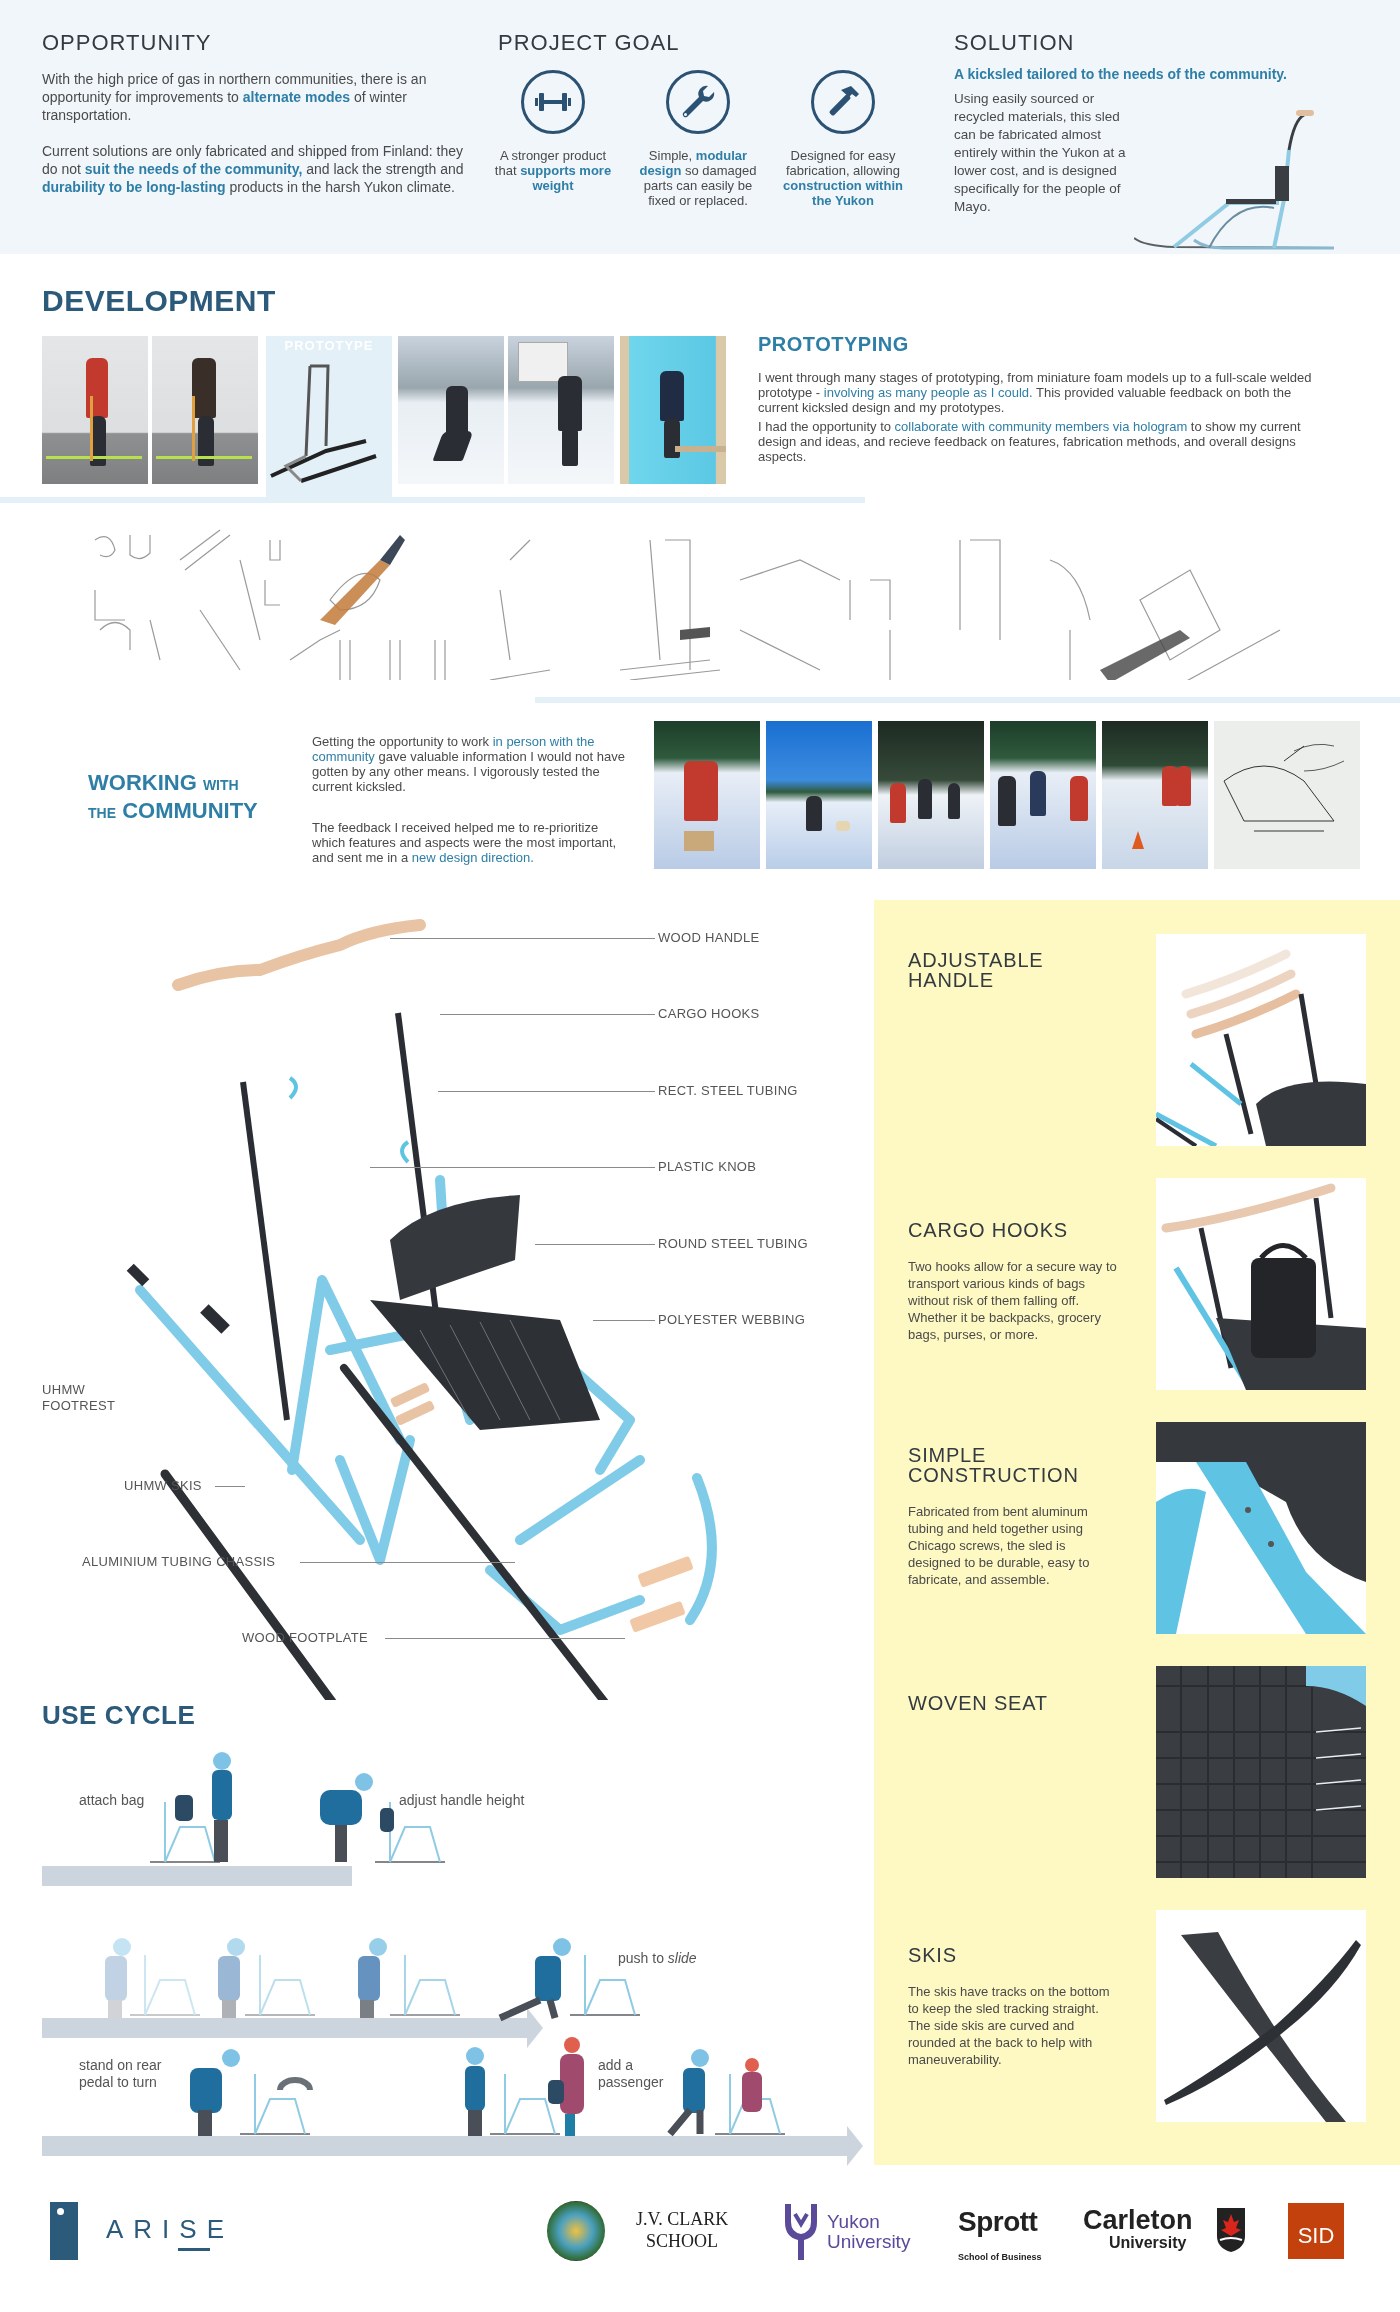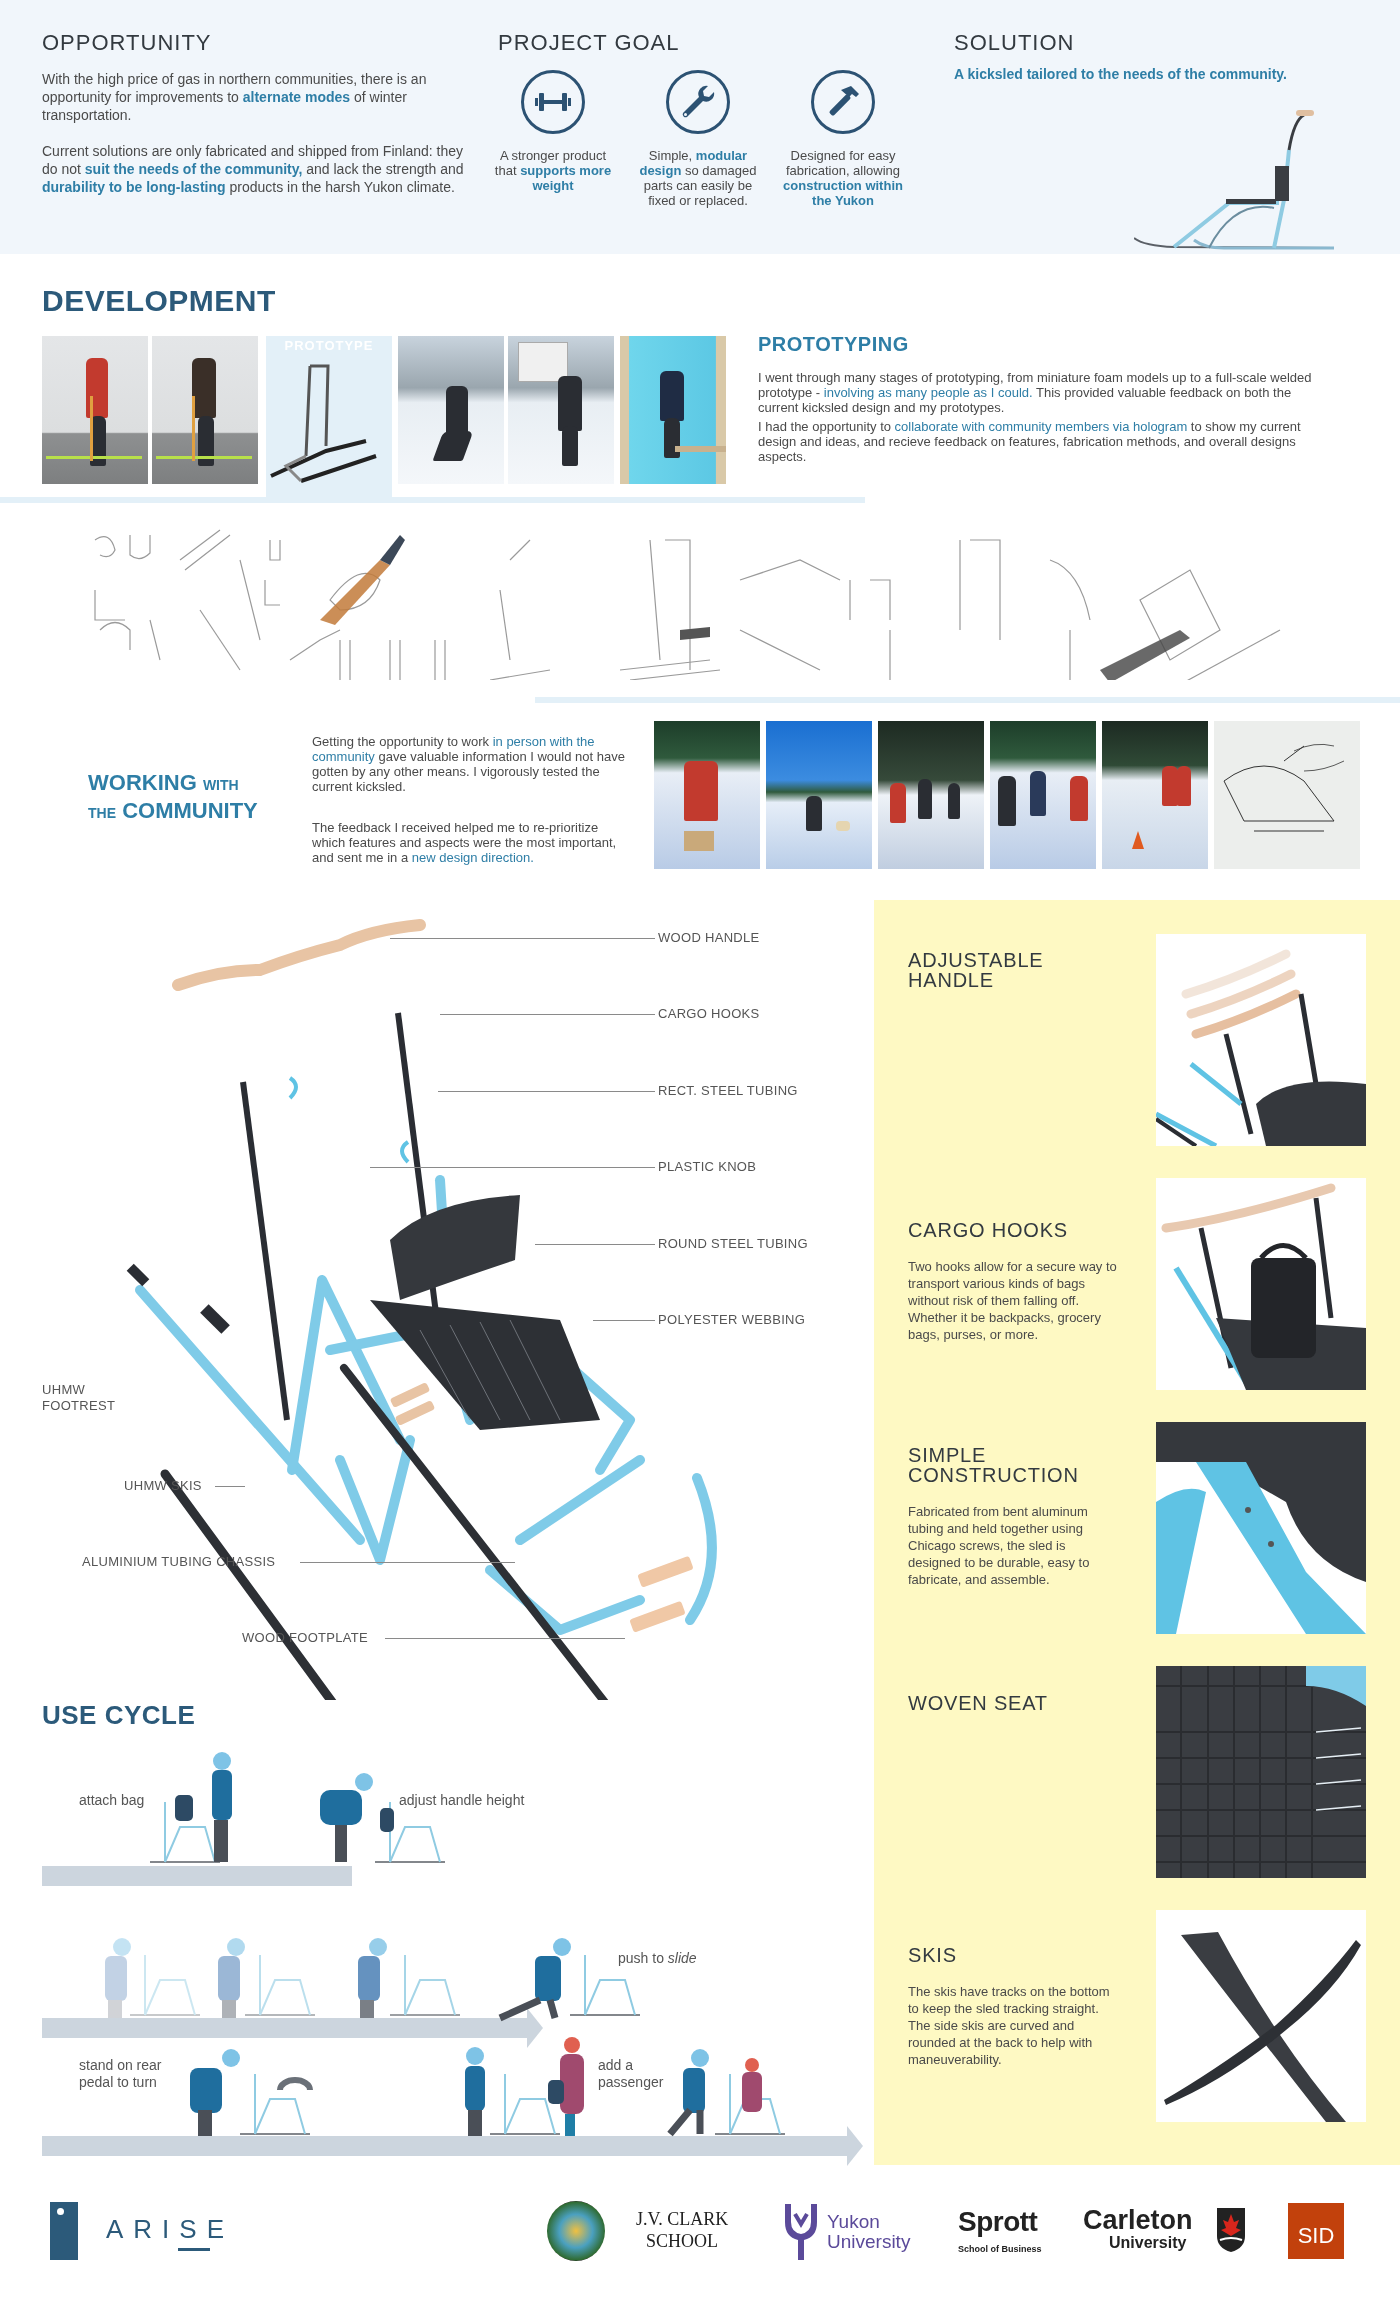--- a/index.html
+++ b/index.html
@@ -94,20 +94,21 @@
           <rect x="4" y="20" width="26" height="6" rx="2" transform="rotate(-45 17 23)" fill="#2c5273"></rect>
         </svg>
     </div>
     <div class="goal-text"><span>Designed for easy fabrication, allowing </span><span class="hl">construction within the Yukon</span></div>
   </div>
 </div>
 
 <div class="abs" style="left:954px; top:30px; width:420px; height:210px;">
   <h2 class="h-dark">SOLUTION</h2>
   <p class="h-teal" style="font-size:14px; margin-top:10px;">A kicksled tailored to the needs of the community.</p>
+  <p class="body-text" style="margin-top:8px; width:190px; font-size:13.5px;">Using easily sourced or recycled materials, this sled can be fabricated almost entirely within the Yukon at a lower cost, and is designed specifically for the people of Mayo.</p>
   <svg class="abs" style="left:180px; top:60px;" width="220" height="170" viewBox="0 0 220 170">
     <path d="M0 148 Q10 156 40 157 L200 158" stroke="#5a5f66" stroke-width="2" fill="none"></path>
     <path d="M60 150 Q70 158 90 158 L200 158" stroke="#8ab8cf" stroke-width="3" fill="none"></path>
     <path d="M40 157 L95 113 L145 113" stroke="#8fcbe2" stroke-width="4" fill="none"></path>
     <path d="M75 158 Q100 110 140 118" stroke="#6b8d9f" stroke-width="2" fill="none"></path>
     <rect x="92" y="109" width="50" height="5" fill="#3a3d42"></rect>
     <path d="M140 158 L150 110 L155 60" stroke="#8fcbe2" stroke-width="4" fill="none"></path>
     <rect x="141" y="76" width="14" height="35" fill="#3a3d42"></rect>
     <path d="M155 60 Q160 30 170 25" stroke="#3a3d42" stroke-width="3" fill="none"></path>
     <rect x="162" y="20" width="18" height="6" rx="3" fill="#e0bfa0"></rect>
@@ -497,21 +498,21 @@
   <svg class="abs" style="left:0; top:0;" width="36" height="58" viewBox="0 0 36 58">
       <path d="M2 2 L8 2 L8 20 Q8 30 18 32 Q28 30 28 20 L28 2 L34 2 L34 20 Q34 35 21 38 L21 58 L15 58 L15 38 Q2 35 2 20 Z" fill="#5b4a9a"></path>
       <path d="M12 12 L18 22 L24 12" stroke="#5b4a9a" stroke-width="4" fill="none"></path>
     </svg>
   <div class="abs" style="left:44px; top:10px; font-size:19px; line-height:19px; color:#5b4a9a;">Yukon</div>
   <div class="abs" style="left:44px; top:30px; font-size:19px; line-height:19px; color:#5b4a9a;">University</div>
 </div>
 
 <div class="logo" style="left:958px; top:2208px; width:100px;">
   <div style="font-size:28px; font-weight:bold; color:#222; line-height:28px; letter-spacing:-0.5px;">Sprott</div>
-  <div style="font-size:9px; font-weight:bold; color:#222; margin-top:8px;">School of Business</div>
+  <div style="font-size:9px; font-weight:bold; color:#222; margin-top:16px;">School of Business</div>
 </div>
 
 <div class="logo" style="left:1083px; top:2206px; width:180px;">
   <div style="font-size:27px; font-weight:bold; color:#222; line-height:28px;">Carleton</div>
   <div style="font-size:16px; font-weight:bold; color:#222; margin-left:26px; line-height:18px;">University</div>
   <svg class="abs" style="left:134px; top:2px;" width="28" height="44" viewBox="0 0 28 44">
       <path d="M0 0 L28 0 L28 28 Q28 40 14 44 Q0 40 0 28 Z" fill="#222"></path>
       <path d="M14 6 L17 14 L22 12 L19 20 L24 22 L14 28 L4 22 L9 20 L6 12 L11 14 Z" fill="#d8261c"></path>
       <path d="M3 32 Q14 28 25 32" stroke="#fff" stroke-width="2" fill="none"></path>
     </svg>

